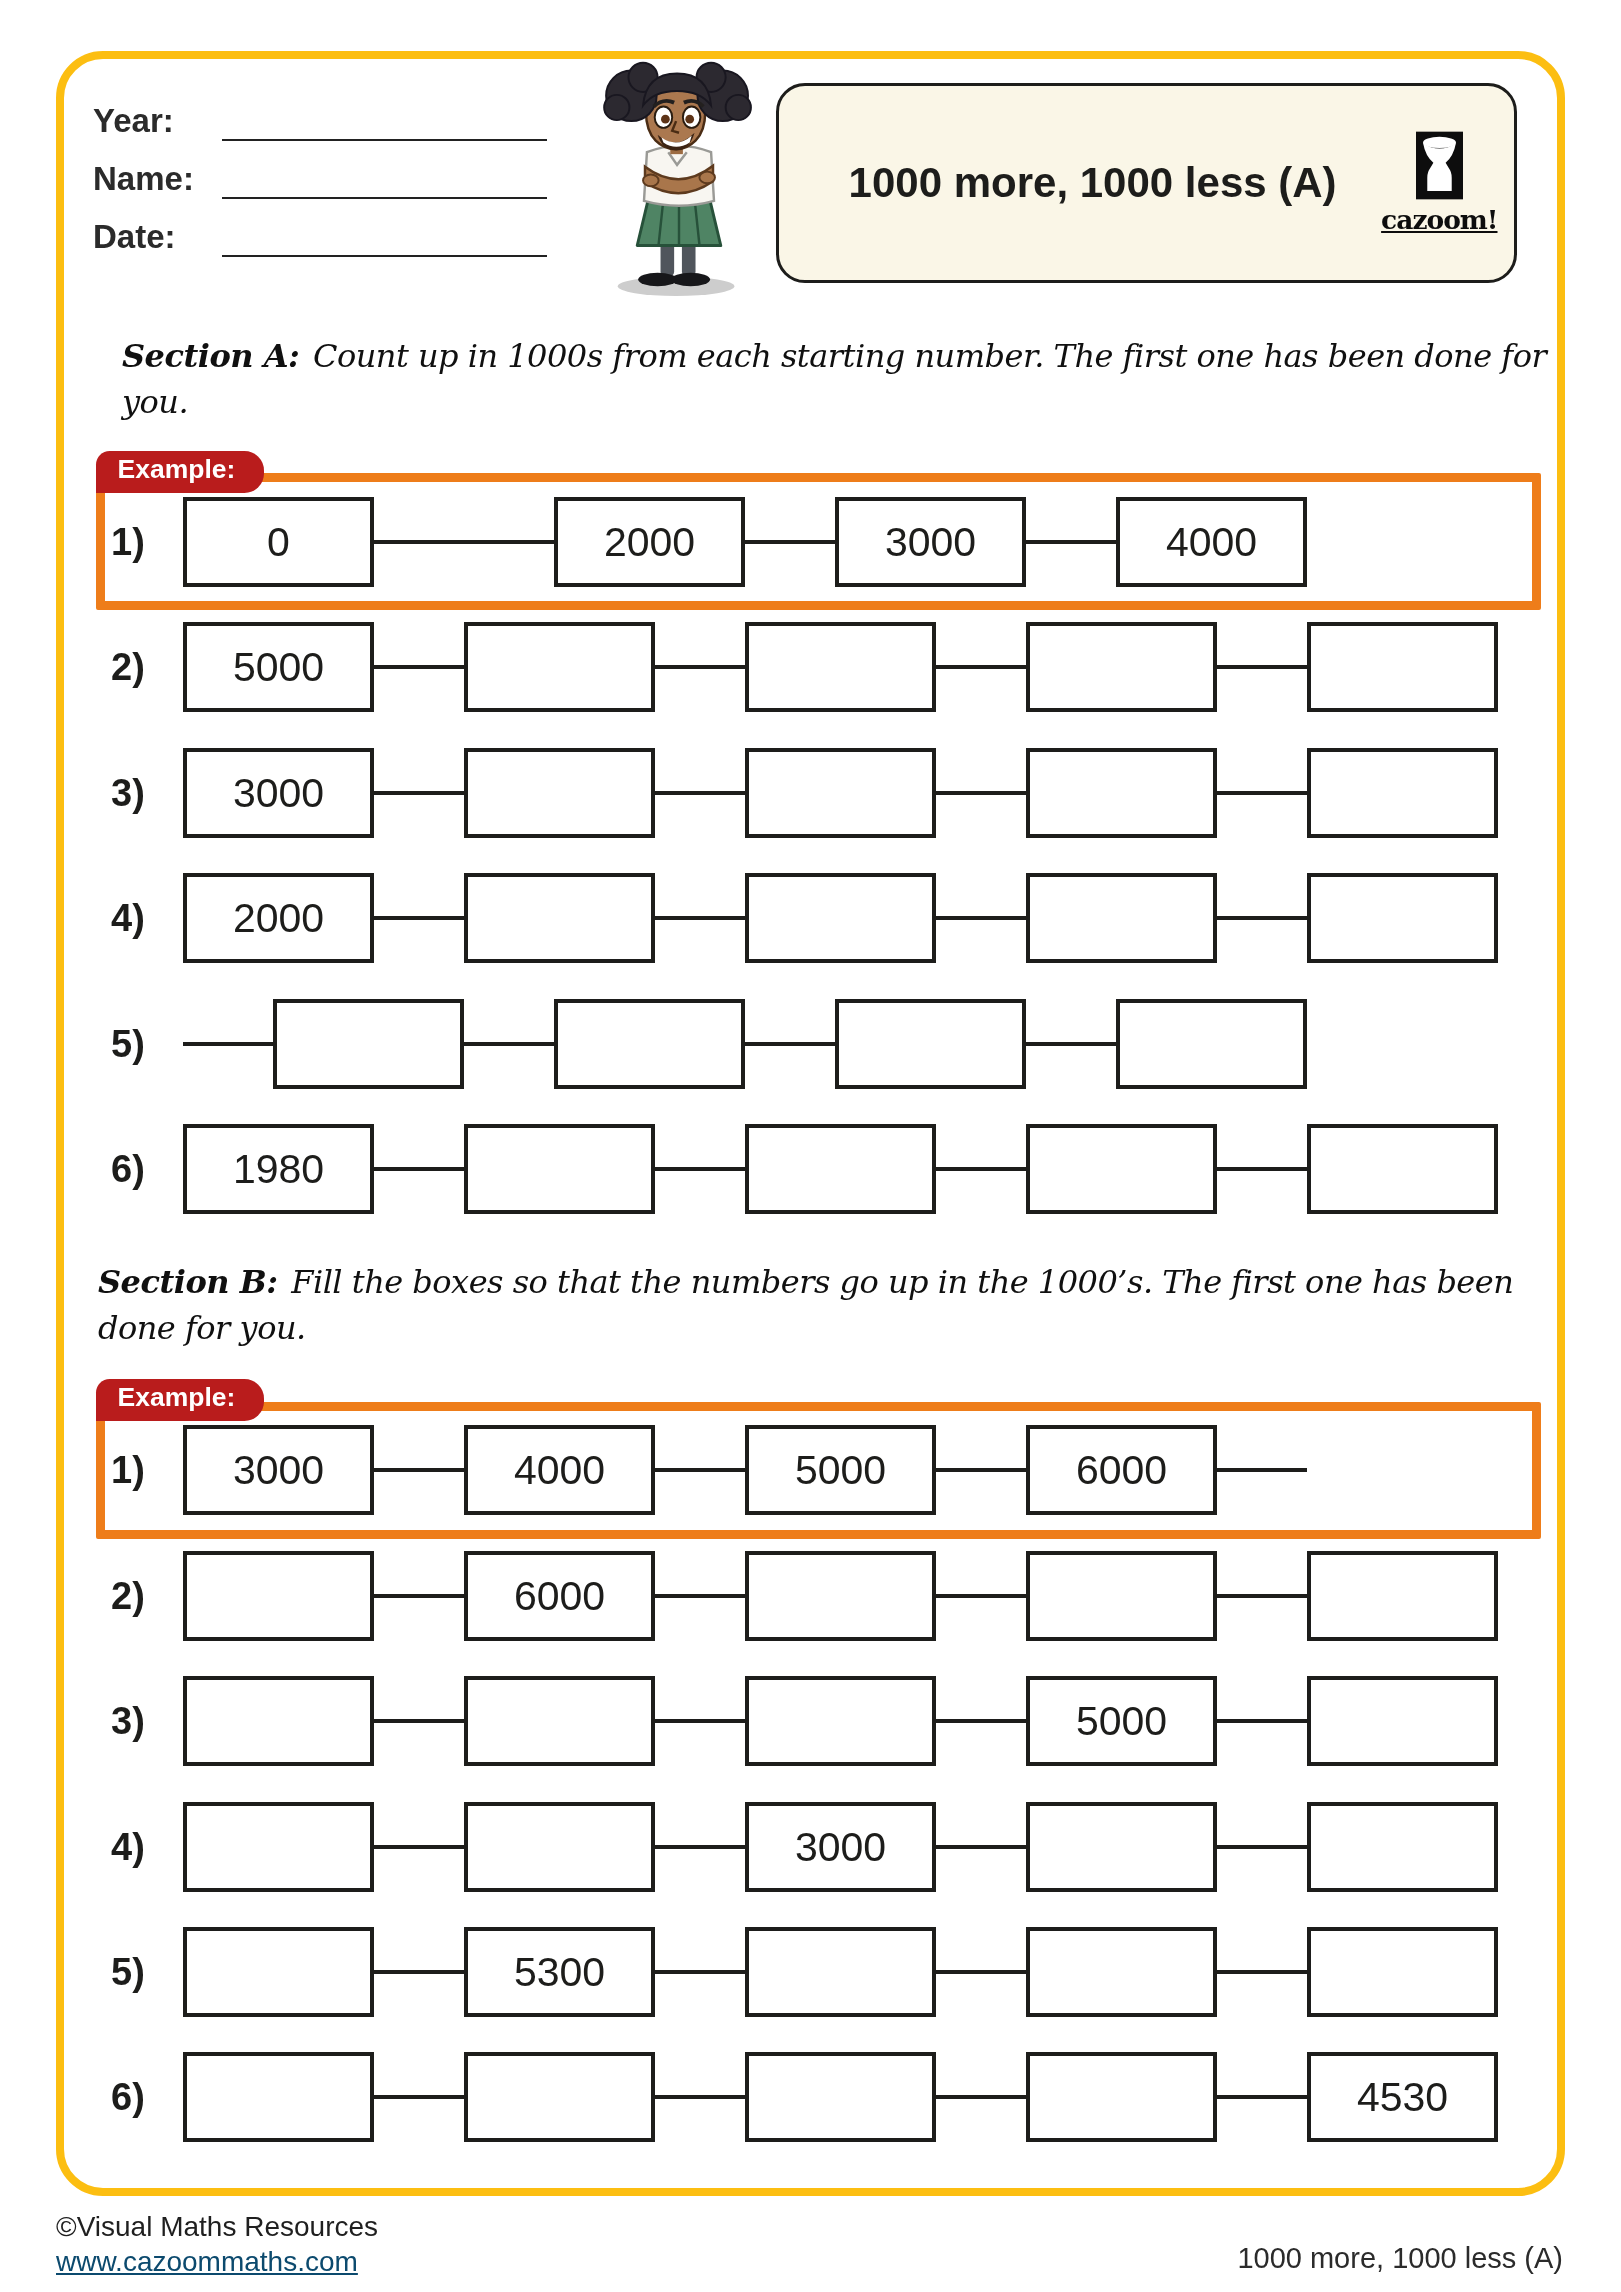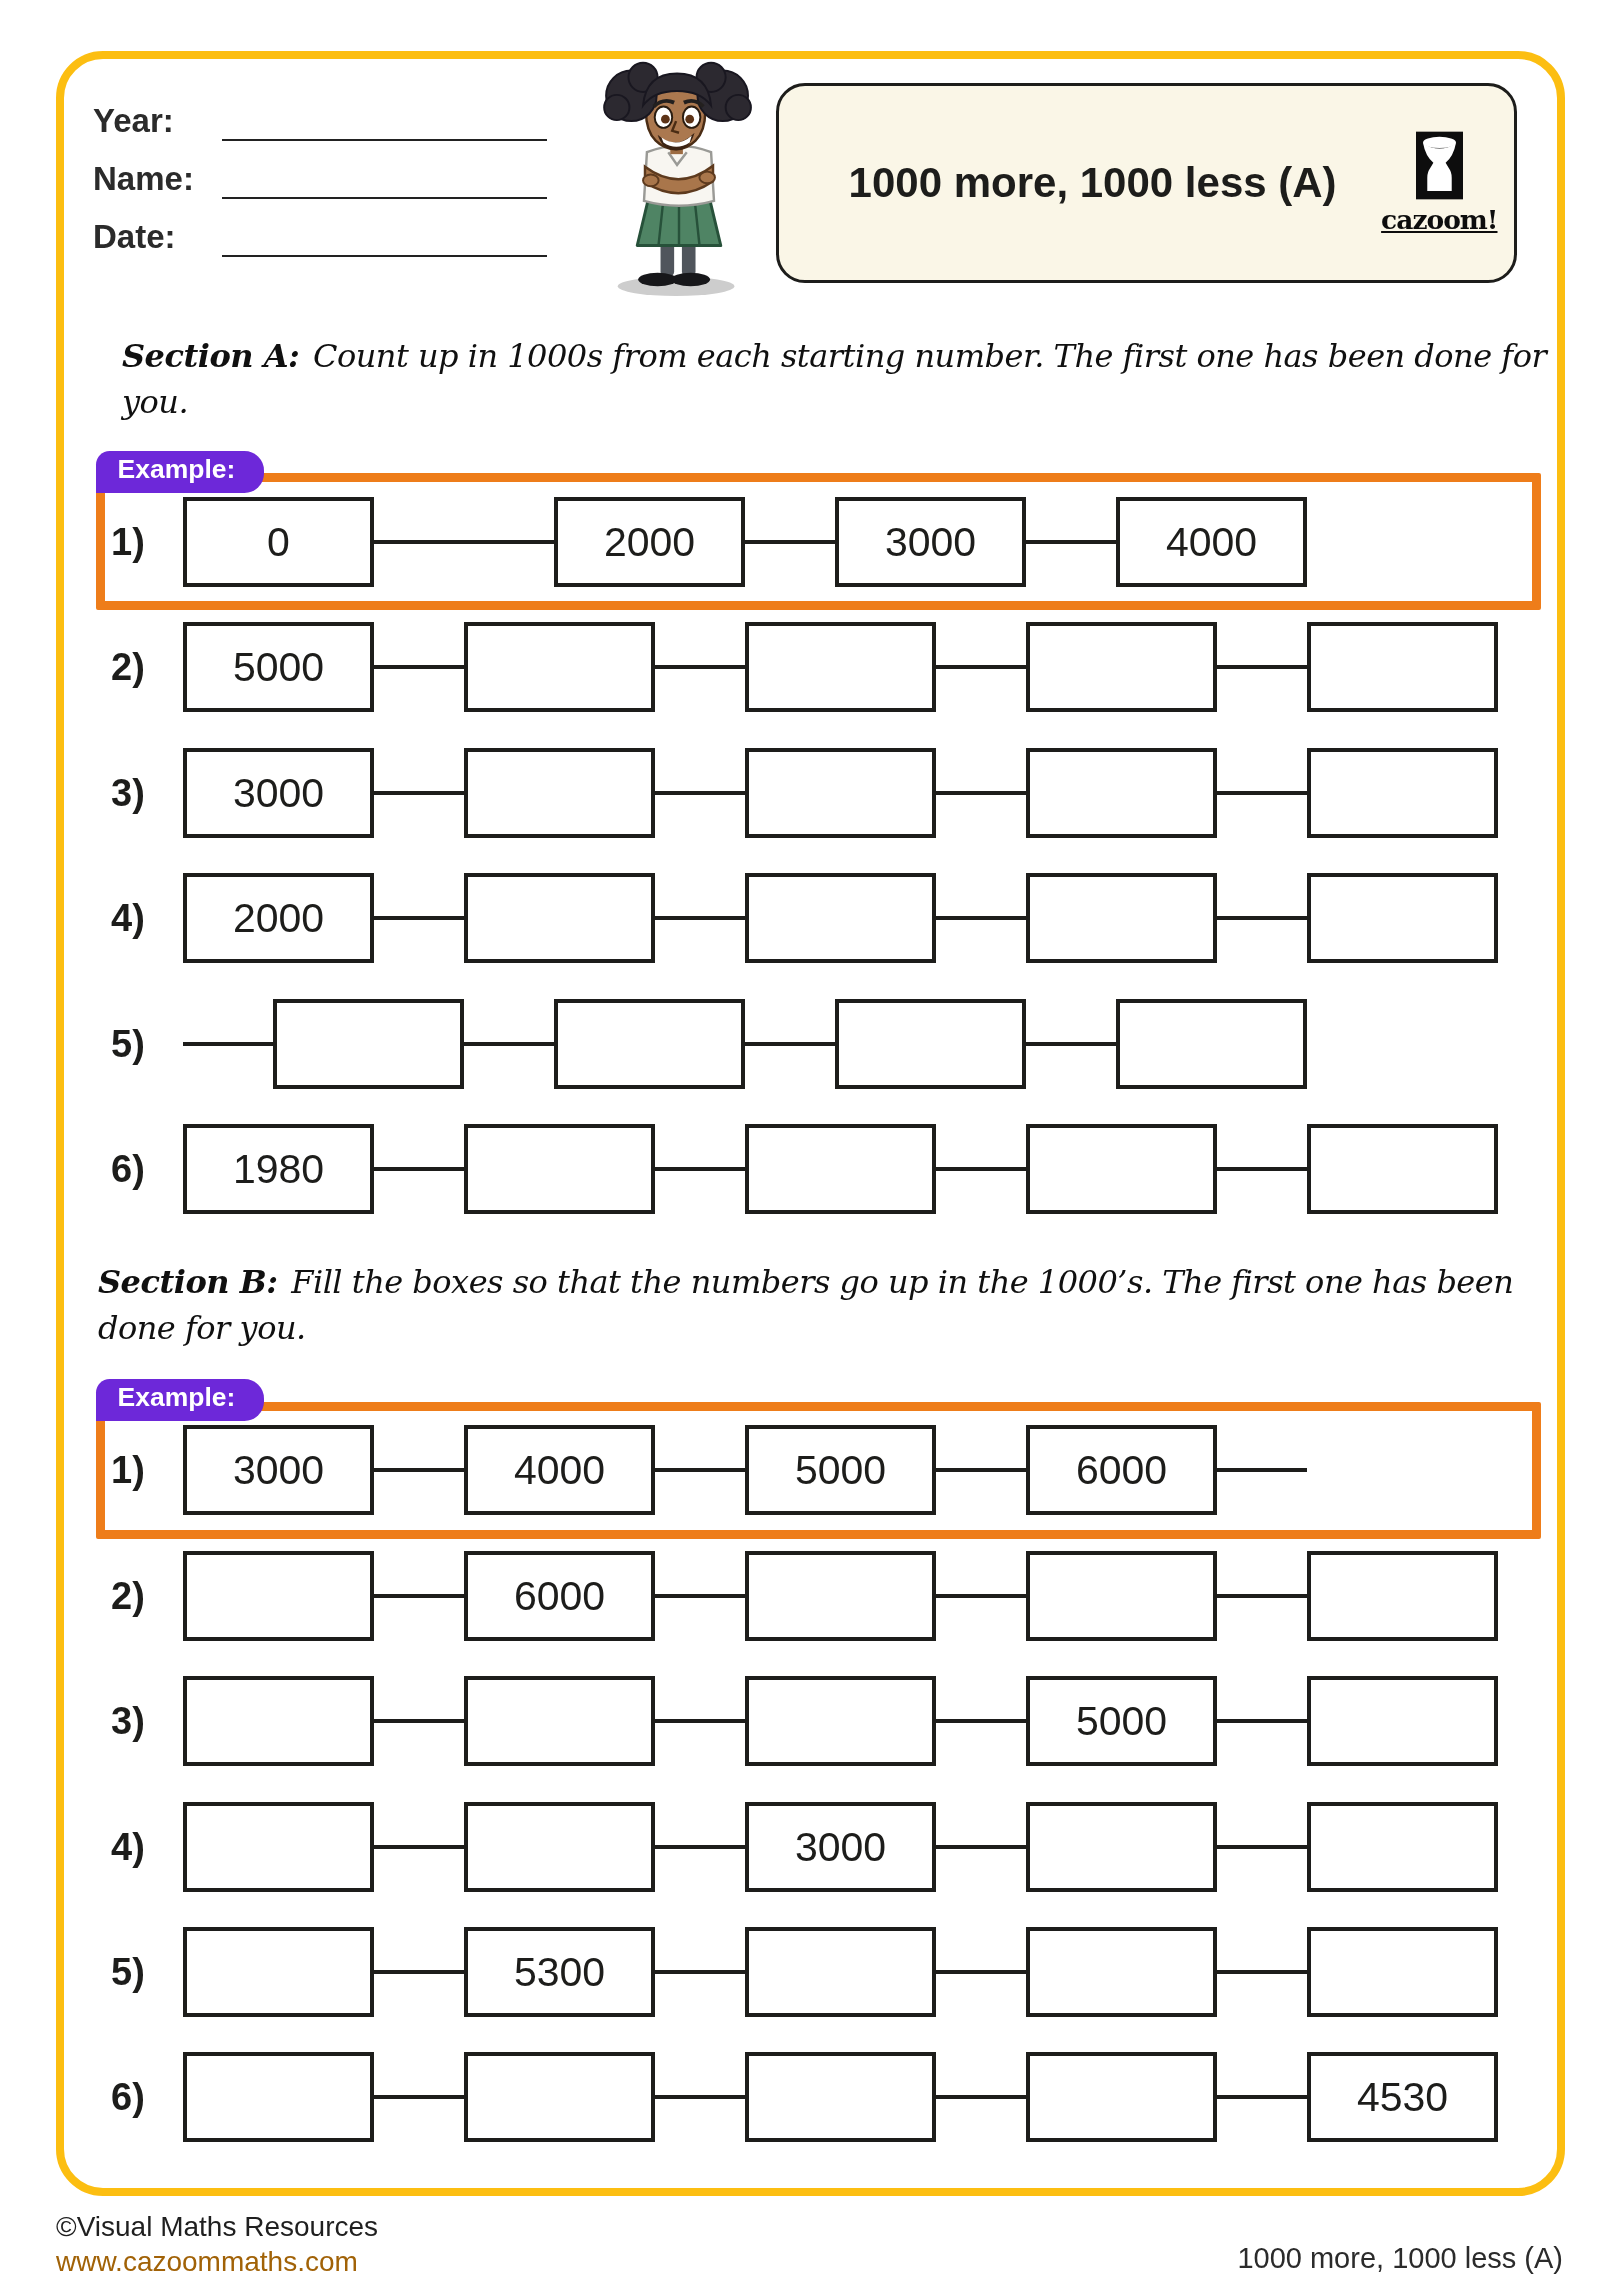--- a/index.html
+++ b/index.html
@@ -33,21 +33,21 @@
   .section-heading{
     position:absolute;left:98px;width:1470px;
     font-family:"DejaVu Serif","Liberation Serif",serif;font-style:italic;
     font-size:32px;line-height:46px;color:#101010;letter-spacing:-0.5px;
   }
   .section-heading .sec-name{font-weight:bold;margin-right:13.7px;}
   #heading-a{top:333px;margin-left:24px;}
   #heading-b{top:1259px;}
   
   .example-badge{
-    position:absolute;left:96px;background:#6d28d9;color:#fff;
+    position:absolute;left:96px;background:#b91c1c;color:#fff;
     font-weight:bold;font-size:26.5px;padding:2.9px 29px 7.8px 21.6px;
     border-radius:13.7px 19.6px 19.6px 0;z-index:5;
   }
   #badge-a{top:451px;}
   #badge-b{top:1379px;}
   .example-outline{
     position:absolute;left:96px;width:1445px;height:137px;
     border:9.8px solid #ee7d1a;box-sizing:border-box;z-index:3;border-radius:2px;
   }
   #outline-a{top:473px;}
@@ -55,21 +55,21 @@
   
   .num-row{position:absolute;left:111px;display:flex;align-items:center;z-index:4;}
   .row-label{width:72px;font-size:38px;font-weight:bold;color:#1d1d1b;}
   .nbox{
     width:191px;height:90px;border:4.9px solid #1d1d1b;box-sizing:border-box;background:#fff;
     display:flex;align-items:center;justify-content:center;font-size:41px;color:#1d1d1b;
   }
   .conn{width:90px;height:4.9px;background:#1d1d1b;}
   
   .f-copy{position:absolute;left:56px;top:2211px;font-size:28px;color:#1f1f1f;}
-  .f-link{position:absolute;left:56px;top:2246px;font-size:28px;color:#a16207;cursor:pointer;}
+  .f-link{position:absolute;left:56px;top:2246px;font-size:28px;color:#0c4a6e;text-decoration:underline;cursor:pointer;}
   .f-name{position:absolute;right:58px;top:2242px;font-size:29px;color:#2b2b2b;}
 </style>
 </head>
 <body>
 
 <div>
 
   <div class="frame"></div>
 
   <div class="id-fields">

